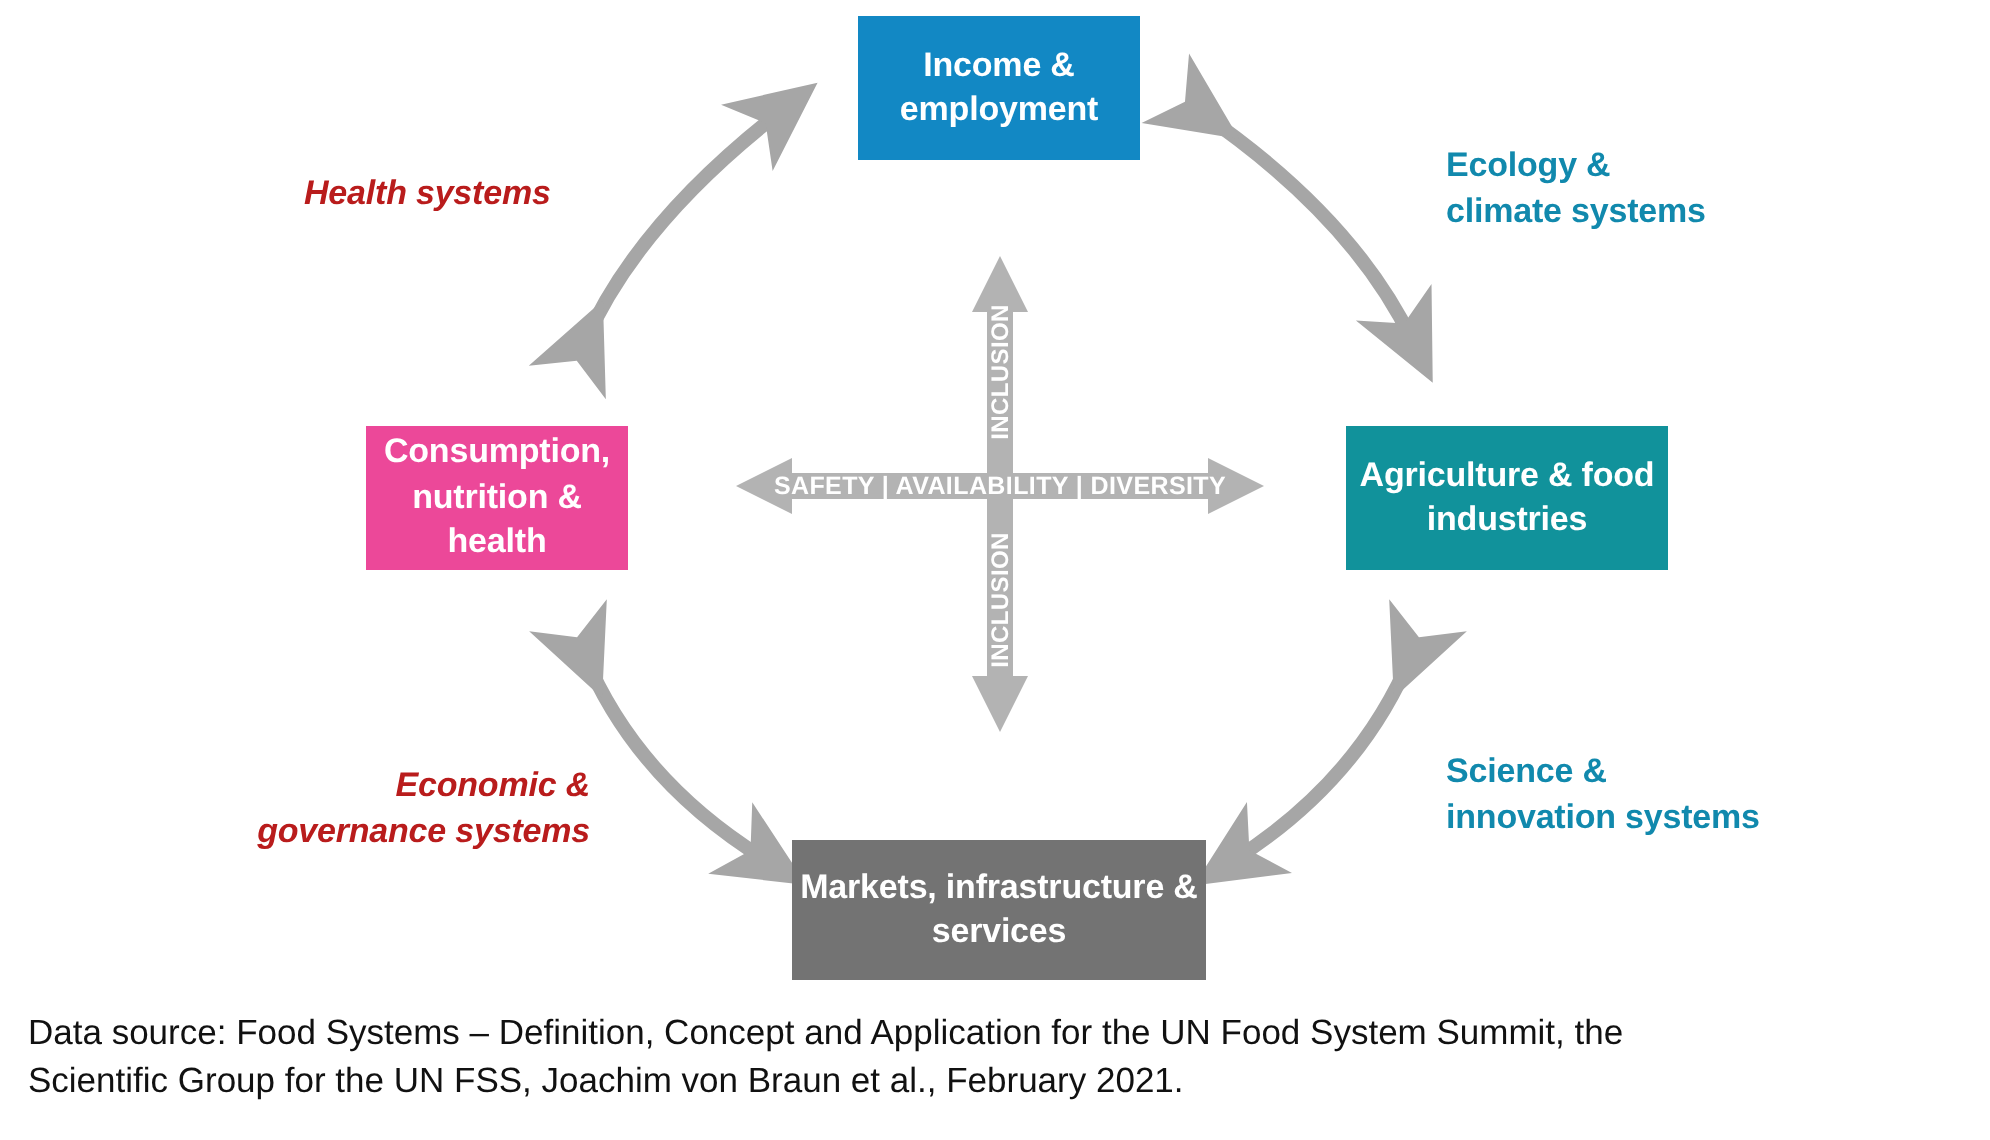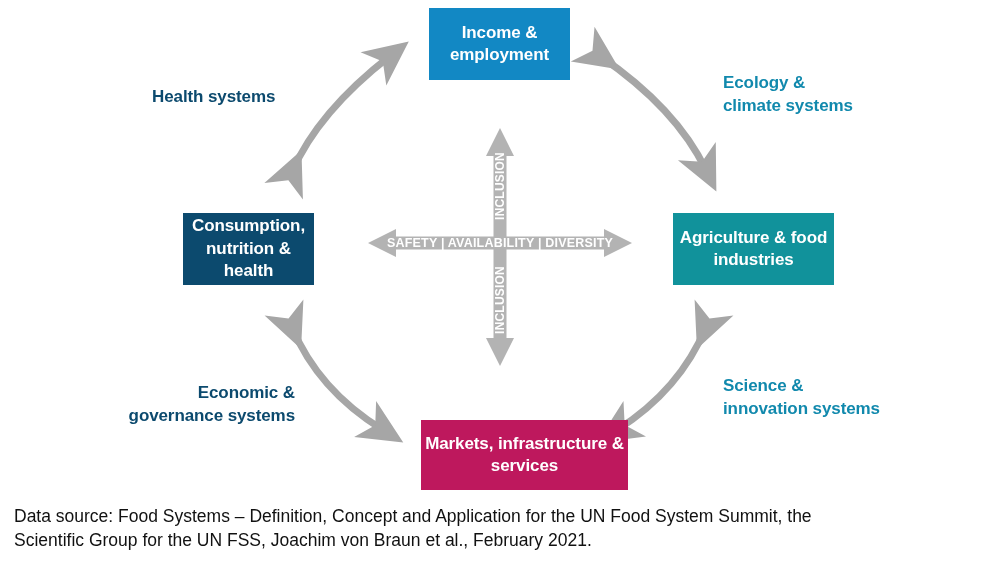--- a/index.html
+++ b/index.html
@@ -42,37 +42,36 @@
     left: 429px; top: 8px; width: 141px; height: 72px;
     background: #1288c4;
   }
   #node-agriculture {
     left: 630px; top: 213px; width: 161px; height: 72px;
     background: #11929b;
     margin-left: 43px;
   }
   #node-markets {
     left: 396px; top: 420px; width: 207px; height: 70px;
-    background: #be185d;
-    margin-left: 25px;
+    background: #737373;
   }
   #node-consumption {
     left: 183px; top: 213px; width: 131px; height: 72px;
-    background: #0c4a6e;
+    background: #ec4899;
   }
 
   .corner-label {
     position: absolute;
     font-weight: bold;
     font-size: 17px;
     line-height: 1.35;
     letter-spacing: -0.1px;
     white-space: pre-line;
   }
-  .corner-gray { color: #0c4a6e; }
+  .corner-gray { color: #b91c1c; font-style: italic; }
   .corner-teal { color: #1189ad; }
 
   #label-health {
     left: 152px; top: 86px; width: 220px; text-align: left;
   }
   #label-ecology {
     left: 723px; top: 72px; width: 230px; text-align: left;
   }
   #label-economic {
     left: 60px; top: 382px; width: 235px; text-align: right;

